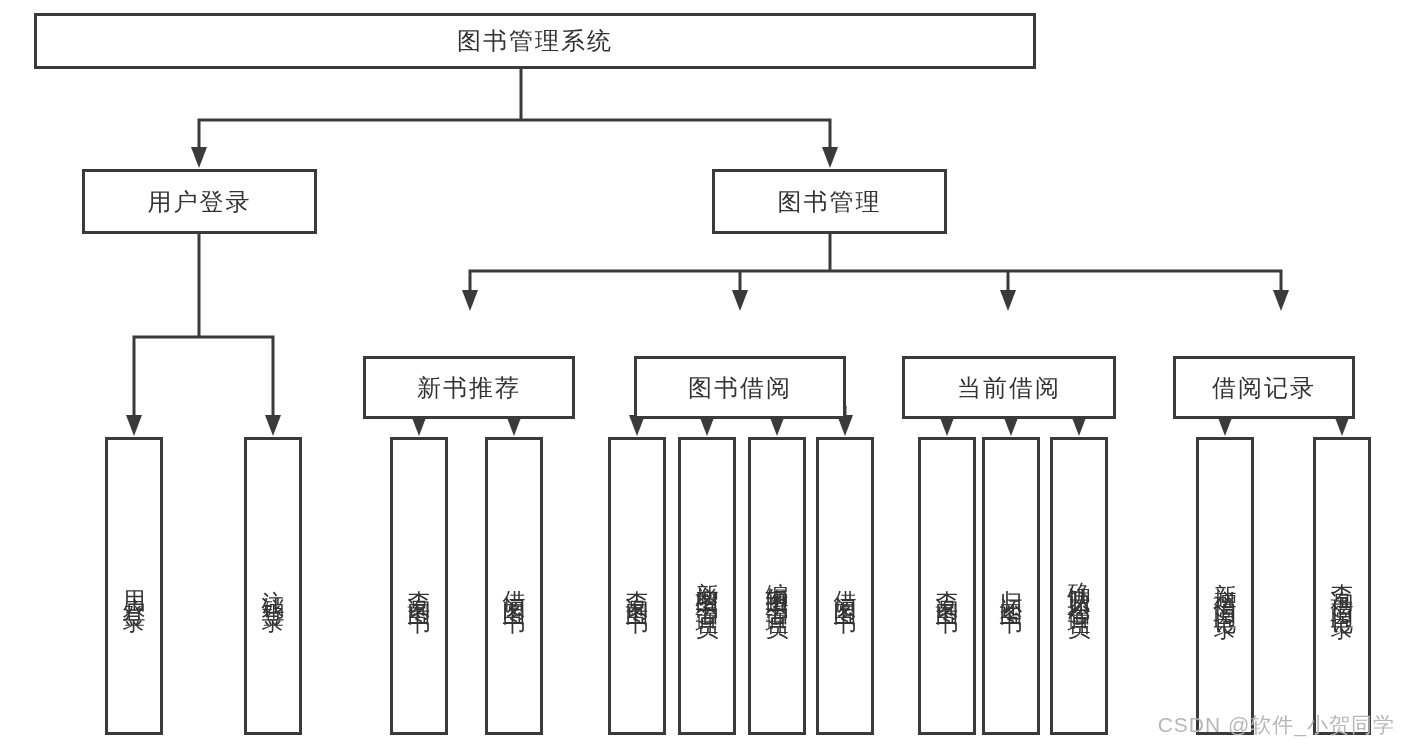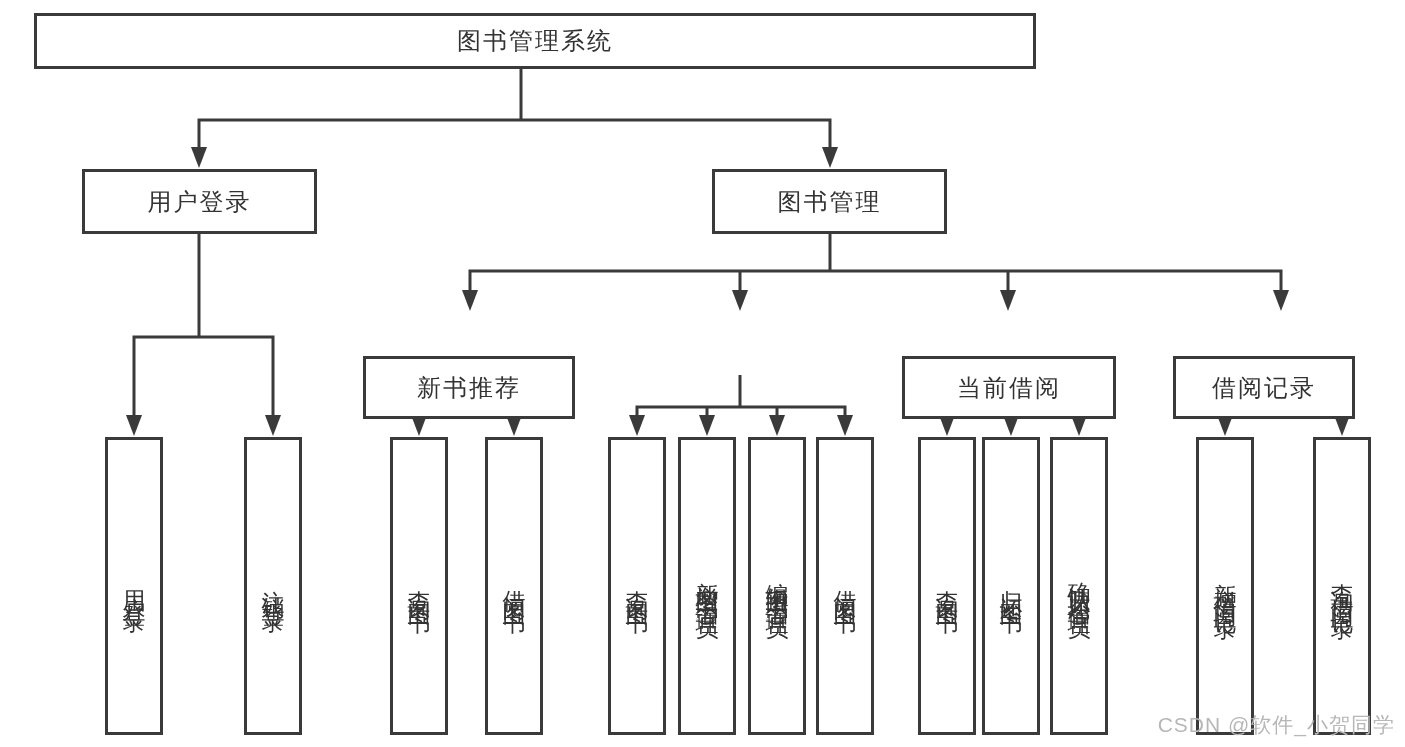--- a/index.html
+++ b/index.html
@@ -127,20 +127,23 @@
   <div class="node hnode l2" style="left:82px;">
     <span>用户登录</span>
   </div>
   <div class="node hnode l2" style="left:712px;">
     <span>图书管理</span>
   </div>
 
   <div class="node hnode l3" style="left:363px;width:212px;">
     <span>新书推荐</span>
   </div>
+  <div class="node hnode l3" style="left:634px;width:212px;">
+    <span>图书借阅</span>
+  </div>
   <div class="node hnode l3" style="left:902px;width:214px;justify-content:center;">
     <span>当前借阅</span>
   </div>
   <div class="node hnode l3" style="left:1173px;width:182px;">
     <span>借阅记录</span>
   </div>
 
   <div class="node vnode" style="left:105px;">
     <span class="vtext">用户登录</span>
   </div>

